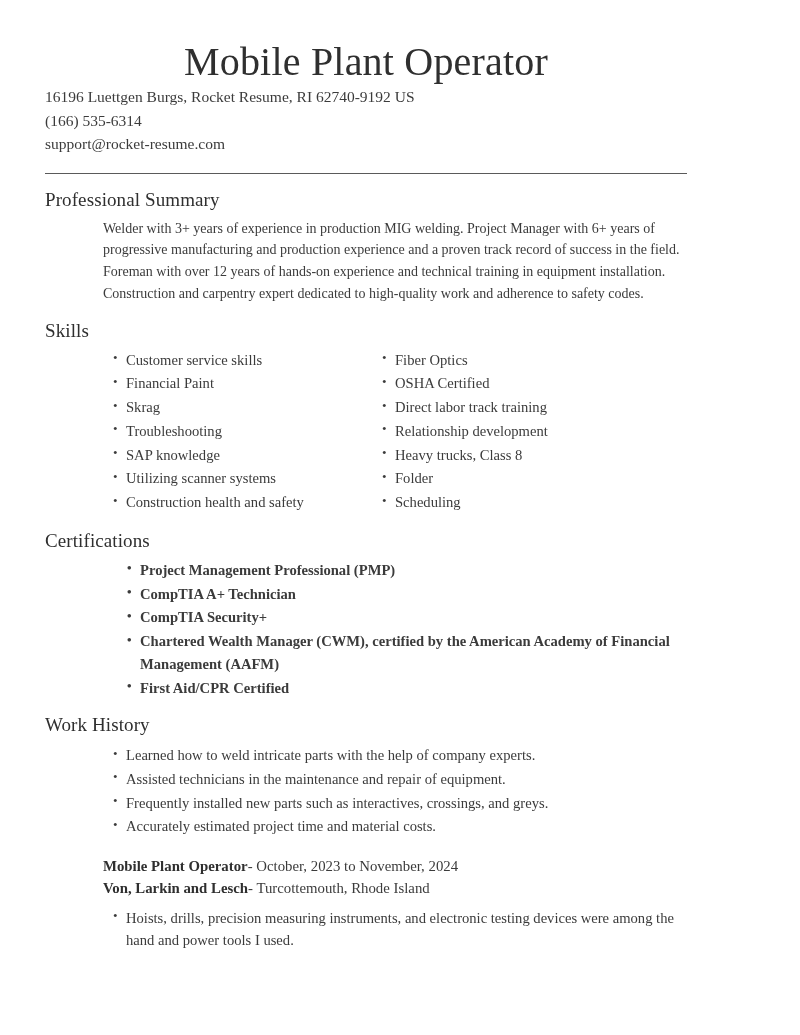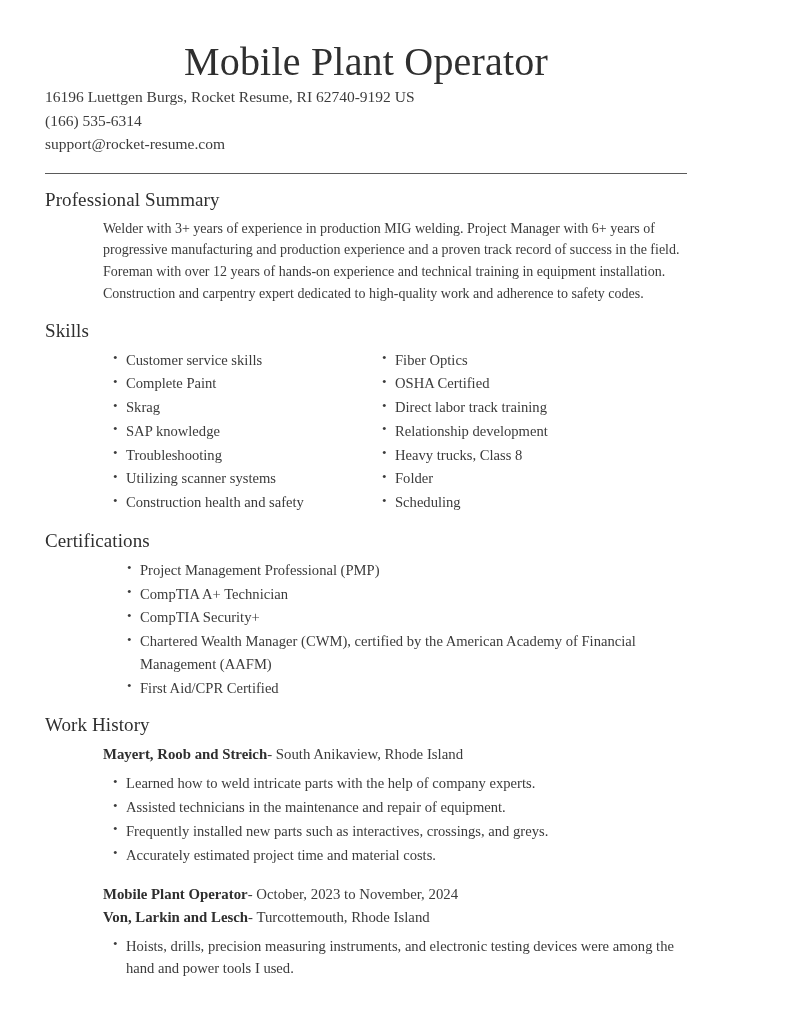--- a/index.html
+++ b/index.html
@@ -106,20 +106,21 @@
   }
   .skills-col.right ul.bullets {
     padding-left: 14px;
   }
 
   .certs-list {
     padding-left: 68px;
   }
   .certs-list li {
     margin-bottom: 0px;
+    font-weight: bold;
   }
 
   
   .job {
     margin-top: 2px;
   }
   .job + .job {
     margin-top: 17px;
   }
   .job-line {
@@ -162,24 +163,24 @@
     <h2 class="section-heading">Professional Summary</h2>
     <p class="summary-body">Welder with 3+ years of experience in production MIG welding. Project Manager with 6+ years of progressive manufacturing and production experience and a proven track record of success in the field. Foreman with over 12 years of hands-on experience and technical training in equipment installation. Construction and carpentry expert dedicated to high-quality work and adherence to safety codes.</p>
   </div>
 
   <div class="section">
     <h2 class="section-heading">Skills</h2>
     <div class="skills-cols">
       <div class="skills-col left">
         <ul class="bullets">
           <li>Customer service skills</li>
-          <li>Complete Paint</li>
+          <li>Financial Paint</li>
           <li>Skrag</li>
+          <li>Troubleshooting</li>
           <li>SAP knowledge</li>
-          <li>Troubleshooting</li>
           <li>Utilizing scanner systems</li>
           <li>Construction health and safety</li>
         </ul>
       </div>
       <div class="skills-col right">
         <ul class="bullets">
           <li>Fiber Optics</li>
           <li>OSHA Certified</li>
           <li>Direct labor track training</li>
           <li>Relationship development</li>
@@ -199,23 +200,20 @@
       <li>CompTIA Security+</li>
       <li>Chartered Wealth Manager (CWM), certified by the American Academy of Financial Management (AAFM)</li>
       <li>First Aid/CPR Certified</li>
     </ul>
   </div>
 
   <div class="section">
     <h2 class="section-heading">Work History</h2>
 
     <div class="job">
-      <div class="job-line">
-        <span class="strong">Mayert, Roob and Streich</span><span class="sep">-</span> <span>South Anikaview, Rhode Island</span>
-      </div>
       <ul class="bullets">
         <li>Learned how to weld intricate parts with the help of company experts.</li>
         <li>Assisted technicians in the maintenance and repair of equipment.</li>
         <li>Frequently installed new parts such as interactives, crossings, and greys.</li>
         <li>Accurately estimated project time and material costs.</li>
       </ul>
     </div>
 
     <div class="job">
       <div class="job-line">

